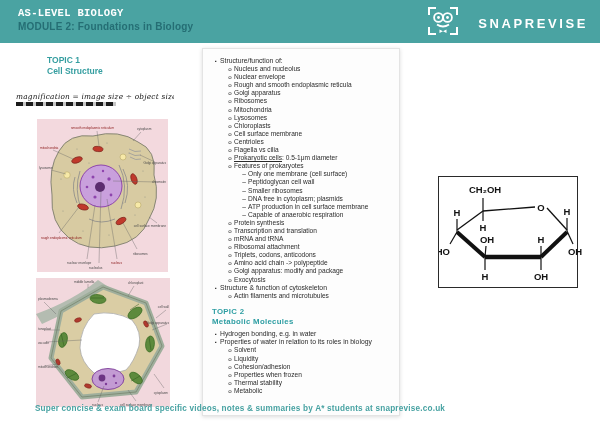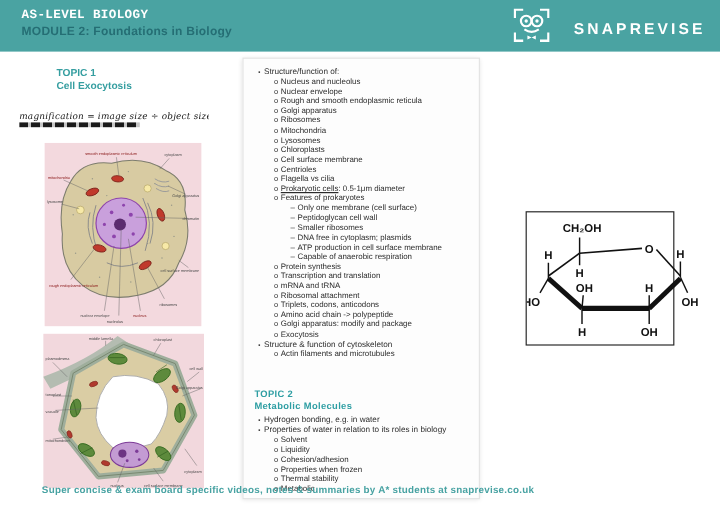--- a/index.html
+++ b/index.html
@@ -31,24 +31,24 @@
     padding:8px 6px 4px 8px;overflow:hidden;
   }
   .li{display:flex;font-size:6.6px;line-height:8.1px;color:#2b2b2b;}
   .li .blt{flex:0 0 8px;text-align:center;color:#2b2b2b;}
   .li.l1{margin-left:1px;font-size:6.8px;}
   .li.l1 .blt{font-size:5px;line-height:8.1px;}
   .li.l2{margin-left:15px;}
   .li.l2 .blt{font-size:6.2px;}
   .li.l3{margin-left:29px;}
   .und{text-decoration:underline;}
-  .topic-heading{margin:24px 0 4px 1px;line-height:1.25;}
+  .topic-heading{margin:7px 0 4px 1px;line-height:1.25;}
   .topic-heading .tl{color:#2E9EA3;font-weight:bold;font-size:7.8px;letter-spacing:.3px;}
   
-  .glucose{position:absolute;left:438px;top:176px;width:124px;height:112px;background:#ffffff;border:1.2px solid #2a2a2a;box-sizing:border-box;}
+  .glucose{position:absolute;left:438px;top:176px;width:140px;height:112px;background:#ffffff;border:1.2px solid #2a2a2a;box-sizing:border-box;}
   
   .footer{
     position:absolute;left:0;top:404px;width:480px;text-align:center;
     color:#47A2A2;font-size:8.2px;font-weight:600;letter-spacing:.2px;
   }
   svg text{font-family:"Liberation Sans", sans-serif;}
   .lbl{font-size:3.2px;fill:#4a4a4a;}
   .lblr{font-size:3.2px;fill:#8B1A1A;}
   .gl{font-size:9.5px;font-weight:bold;fill:#111;}
 </style>
@@ -78,21 +78,21 @@
           <circle cx="19.5" cy="10.5" r="1.4" fill="#ffffff"></circle>
           <path d="M11.5,22.5 L15,24.2 L18.5,22.5 L18.5,26 L15,24.2 L11.5,26 Z" fill="#ffffff"></path>
         </svg>
       </span>
       <span class="brand-name">SNAPREVISE</span>
     </div>
   </div>
 
   <div class="topic1">
     <div>TOPIC 1</div>
-    <div>Cell Exocytosis</div>
+    <div>Cell Structure</div>
   </div>
 
   <div class="formula-wrap">
     <div class="formula">magnification  =  image size  ÷  object size</div>
     <div class="formula-cut"></div>
   </div>
 
   <div class="cellimg img-animal">
     <svg width="131" height="153" viewBox="0 0 131 153">
       <rect width="131" height="153" fill="#F3D9DE"></rect>

